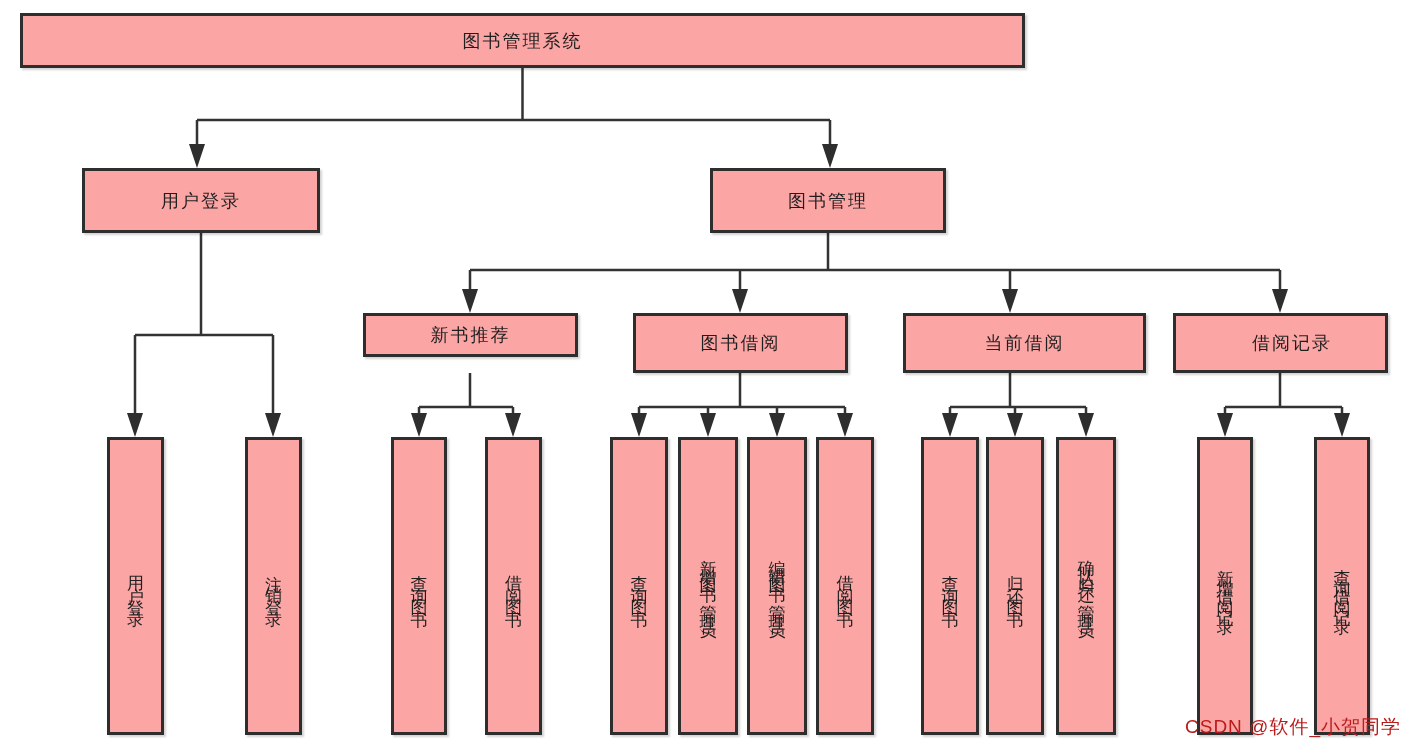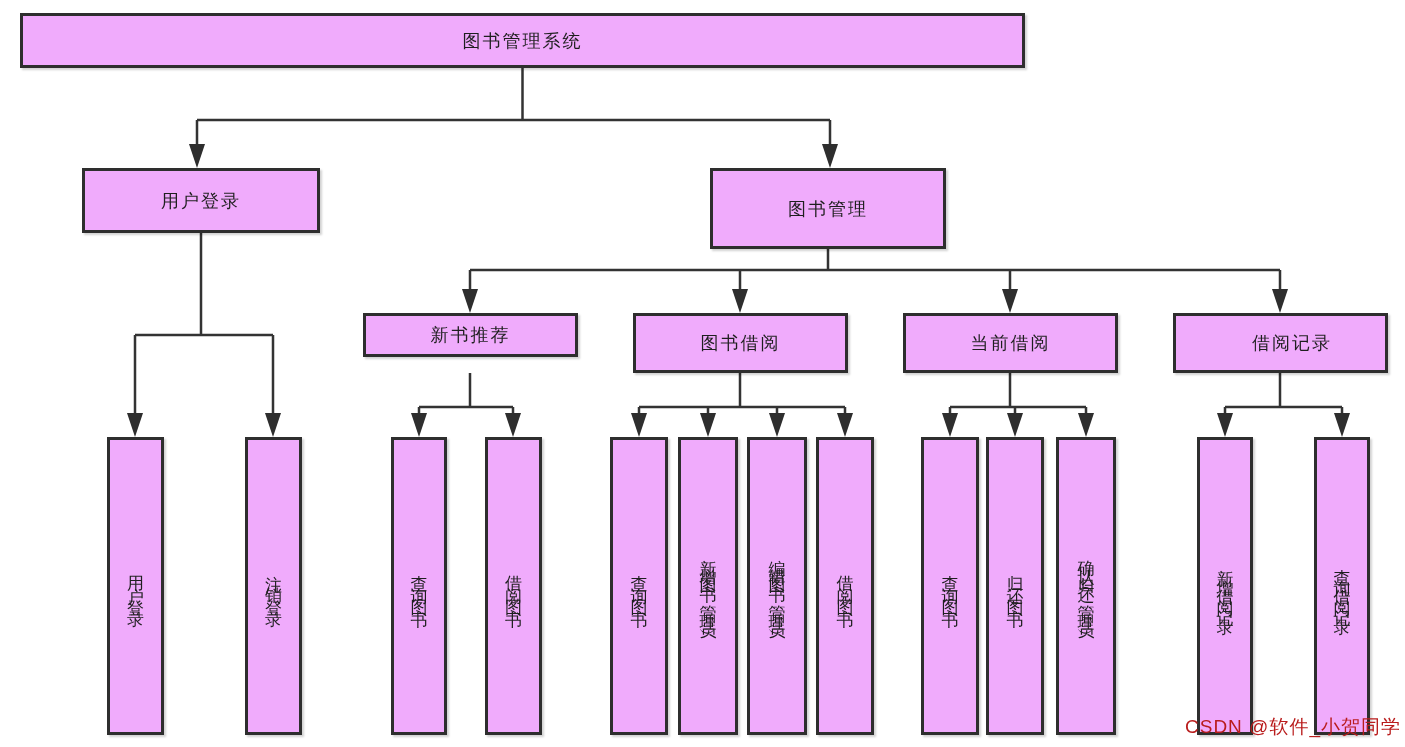--- a/index.html
+++ b/index.html
@@ -16,21 +16,21 @@
     overflow: hidden;
   }
   svg.connectors {
     position: absolute;
     left: 0; top: 0;
     pointer-events: none;
   }
   .box {
     position: absolute;
     box-sizing: border-box;
-    background: #f0abfc;
+    background: #fca5a5;
     border: 3px solid #2e2e2e;
     box-shadow: 2px 2px 2px rgba(0,0,0,0.18);
     display: flex;
     align-items: center;
     justify-content: center;
     color: #1f1f1f;
   }
   .h-box {
     font-size: 18px;
     letter-spacing: 2px;
@@ -39,24 +39,24 @@
     top: 437px;
     height: 298px;
     writing-mode: vertical-rl;
     text-orientation: mixed;
     font-size: 17px;
     letter-spacing: 12px;
     line-height: 1;
   }
   .root-box  { left: 20px;  top: 13px;  width: 1005px; height: 55px; }
   .user-box  { left: 82px;  top: 168px; width: 238px;  height: 65px; }
-  .book-box  { left: 710px; top: 168px; width: 236px;  height: 81px; }
+  .book-box  { left: 710px; top: 168px; width: 236px;  height: 65px; }
   .g0-box { left: 363px;  top: 313px; width: 215px; height: 44px; }
   .g1-box { left: 633px;  top: 313px; width: 215px; height: 60px; }
-  .g2-box { left: 903px;  top: 313px; width: 215px; height: 60px; }
+  .g2-box { left: 903px;  top: 313px; width: 243px; height: 60px; }
   .g3-box { left: 1173px; top: 313px; width: 215px; height: 60px; padding-left: 23px; }
 
   .u0 { left: 107px;  width: 57px; }
   .u1 { left: 245px;  width: 57px; }
   .a0 { left: 391px;  width: 56px; }
   .a1 { left: 485px;  width: 57px; }
   .b0 { left: 610px;  width: 58px; }
   .b1 { left: 678px;  width: 60px; letter-spacing: 9px; }
   .b2 { left: 747px;  width: 60px; letter-spacing: 9px; }
   .b3 { left: 816px;  width: 58px; }

